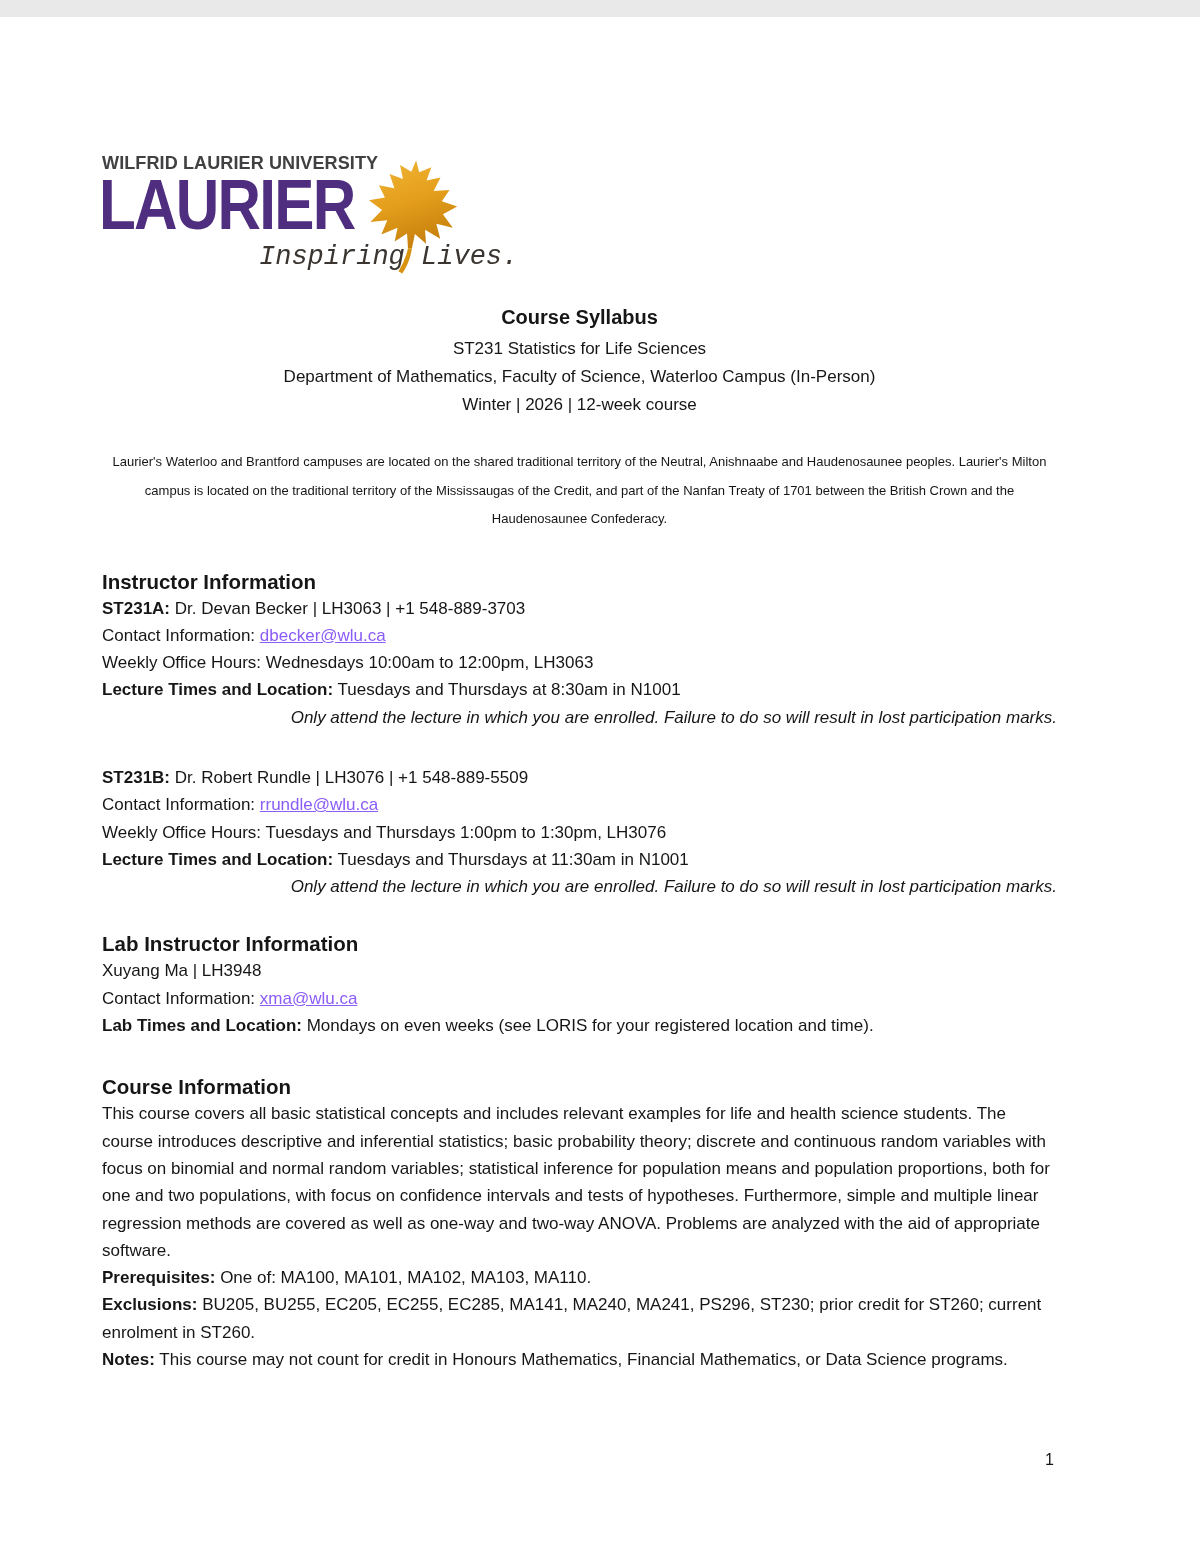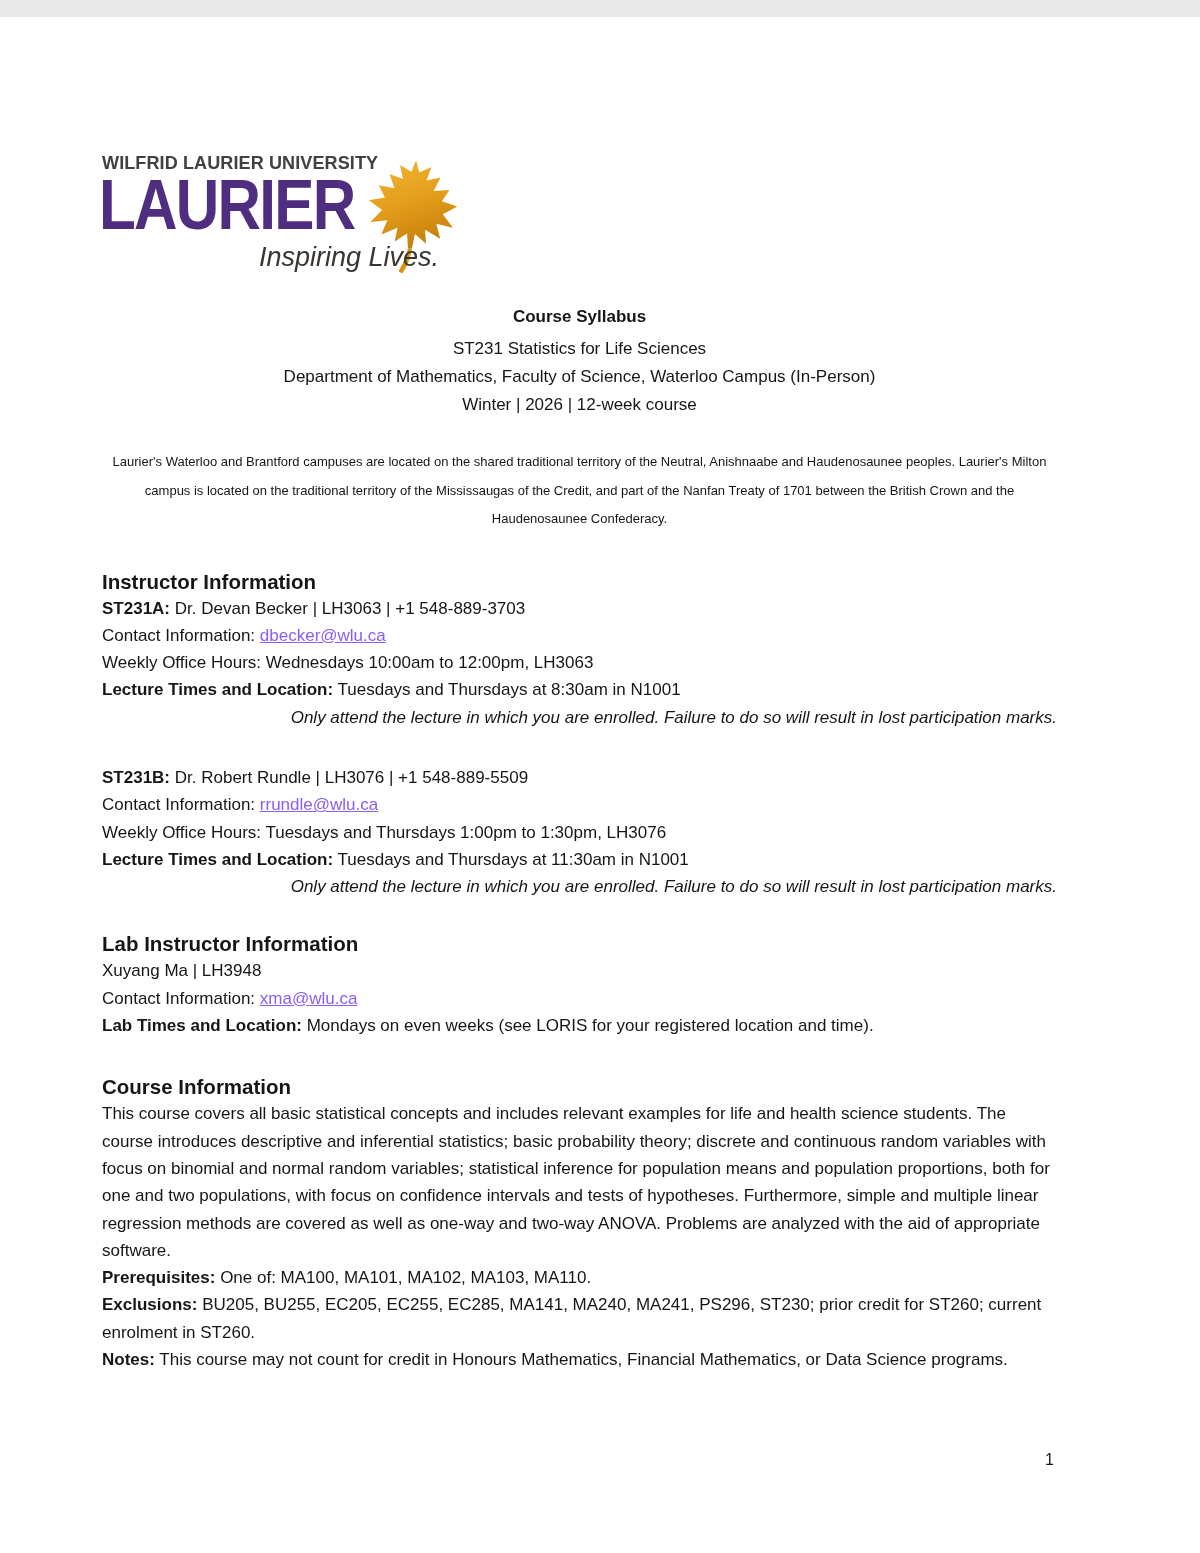--- a/index.html
+++ b/index.html
@@ -25,33 +25,33 @@
     transform: scaleX(0.95); transform-origin: left;
   }
   .logo-main {
     position: absolute; top: 18px; left: -3px;
     font-size: 70px; line-height: 74px; font-weight: bold;
     color: #4F2D7F; letter-spacing: -2px; white-space: nowrap;
     transform: scaleX(0.86); transform-origin: left;
   }
   .logo-tagline {
     position: absolute; top: 92px; left: 157px;
-    font-family: Liberation Sans, sans-serif; font-style: italic;
+    font-family: Liberation Mono, monospace; font-style: italic;
     font-size: 27px; color: #3a3530; white-space: nowrap;
   }
   .leaf {
     position: absolute; left: 260px; top: 10px;
     width: 100px; height: 118px;
     transform: rotate(4deg);
   }
 
   
   .title-block { margin-top: 24px; text-align: center; }
   .title-block h1 {
-    margin: 0 0 5px 0; font-size: 17px; line-height: 26px; font-weight: bold;
+    margin: 0 0 5px 0; font-size: 20px; line-height: 26px; font-weight: bold;
   }
   .title-block .tline { font-size: 17px; line-height: 28px; }
 
   .land-ack {
     margin: 29px 0 0 0; text-align: center;
     font-size: 13px; line-height: 28.5px;
   }
 
   
   h2.sec {

